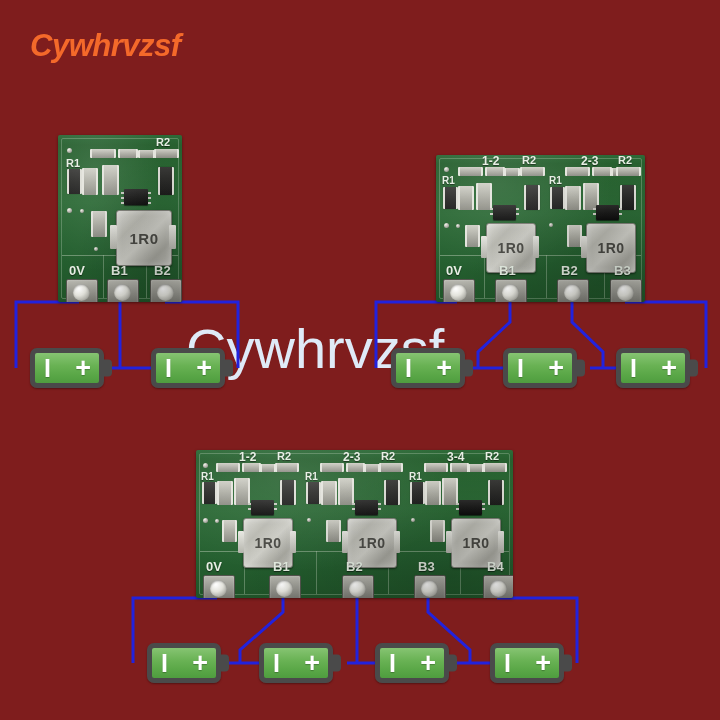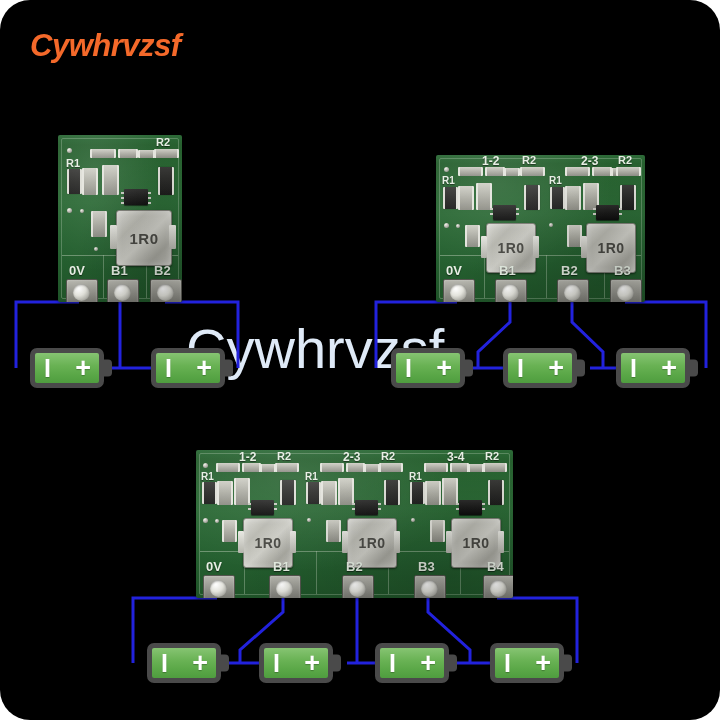--- a/index.html
+++ b/index.html
@@ -7,23 +7,22 @@
     padding: 0;
     background: #ffffff;
   }
   body {
     font-family: "Liberation Sans", sans-serif;
   }
   #stage {
     position: relative;
     width: 720px;
     height: 720px;
-    background: #000000;
+    background: #7f1d1d;
     overflow: hidden;
-    border-radius: 30px;
   }
 
   
   .wm-brand {
     position: absolute;
     left: 30px;
     top: 28px;
     font-family: "Liberation Sans", sans-serif;
     font-size: 31px;
     font-weight: bold;

